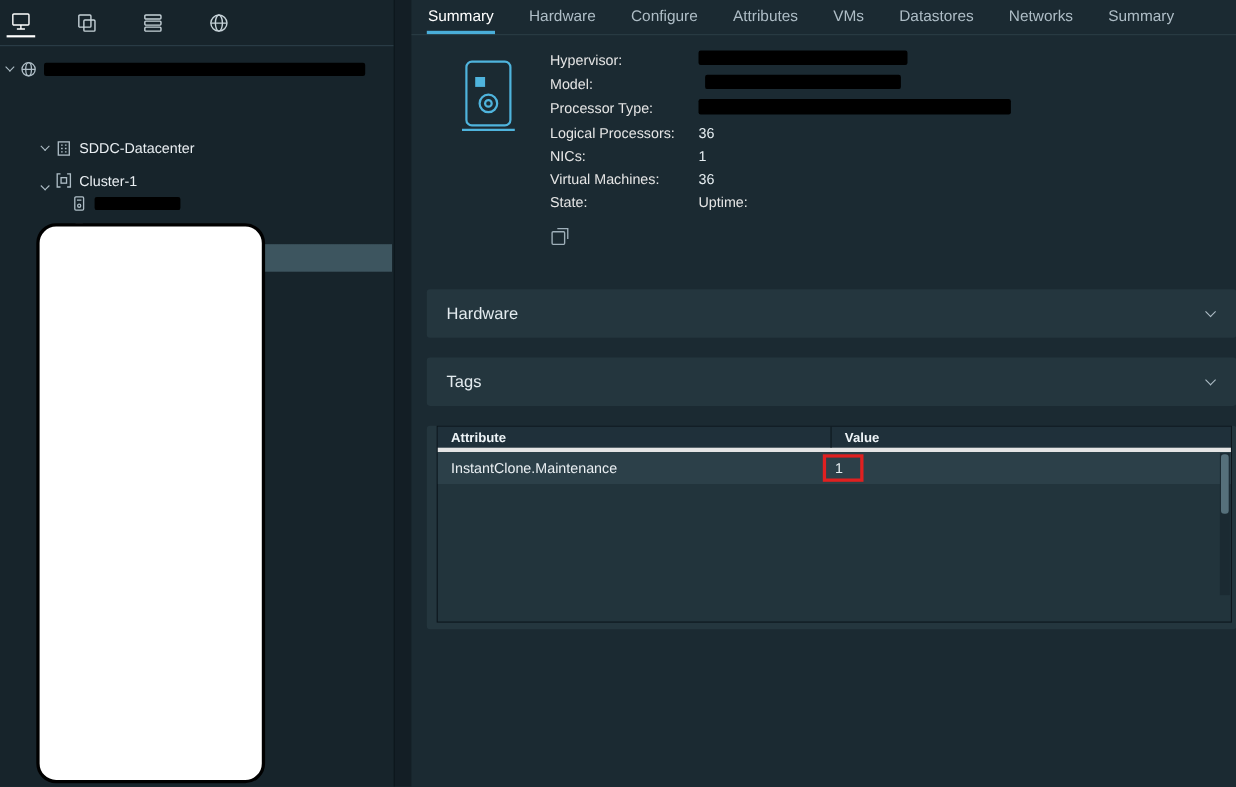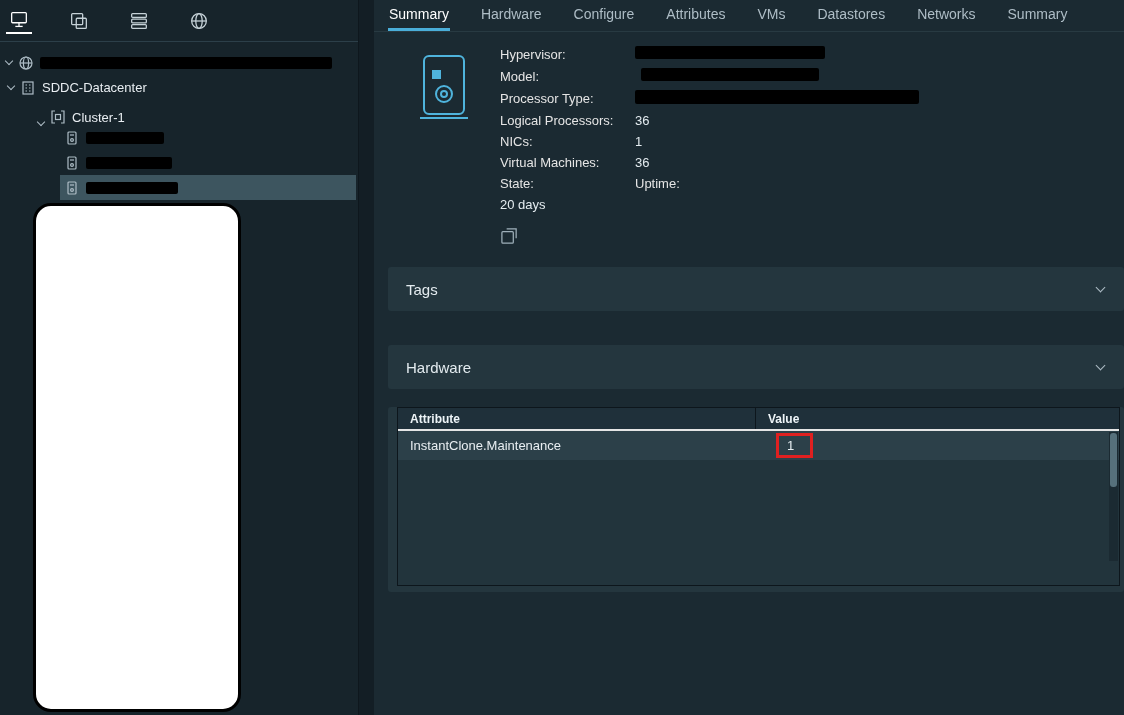--- a/index.html
+++ b/index.html
@@ -32,21 +32,21 @@
 
   .tree { padding-top:8px; font-size:13px; }
   .tree-row {
     height:25px; display:flex; align-items:center; gap:6px;
     position:relative; cursor:pointer; white-space:nowrap;
   }
   .tree-row.selected {
     background: linear-gradient(to right, transparent 60px, #3d555f 60px, #3d555f 356px, transparent 356px);
   }
   .indent0 { padding-left:6px; }
-  .indent1 { padding-left:8px; }
+  .indent1 { padding-left:38px;margin-top:47px; }
   .indent2 { padding-left:38px;align-items:flex-end; }
   .indent3 { padding-left:64px; }
   .chev {
     display:inline-block; width:6px; height:6px;
     border-right:1.6px solid #aebdc6; border-bottom:1.6px solid #aebdc6;
     transform: rotate(45deg); margin-top:-3px; flex:0 0 auto;
   }
   .chev.up { transform: rotate(-135deg); margin-top:3px; }
   .chev.blue { border-color:#4aaed9; }
   .treeicon { width:16px; height:16px; flex:0 0 auto; display:inline-flex; }
@@ -97,25 +97,25 @@
   .panel.first { margin-top:34px; }
   .panel-head {
     height:44px; display:flex; align-items:center; padding:0 20px 0 18px; cursor:pointer;
   }
   .panel-title { font-size:15px; color:#e3ebef; }
   .panel-head .chev { margin-left:auto; width:7px; height:7px; }
 
   
   .ca-body { padding:0 4px 6px 9px; }
   .ca-table { position:relative; border:1px solid #0d161c; background:#22343c; }
-  .ca-hrow { display:flex; height:23px; background:#1f303a; border-bottom:2px solid #e5e5e5; font-size:12px; font-weight:bold; color:#eef4f7; }
+  .ca-hrow { display:flex; height:23px; background:#1f303a; border-bottom:4px solid #e5e5e5; font-size:12px; font-weight:bold; color:#eef4f7; }
   .ca-hcell { display:flex; align-items:center; padding-left:12px; cursor:pointer; }
   .ca-hcell.c1 { width:358px; border-right:1px solid #0d161c; }
   .ca-hcell.c2 { flex:1; }
-  .ca-row { display:flex; height:29px; background:#2c4049; font-size:13px; align-items:center; cursor:pointer;gap:28px; }
+  .ca-row { display:flex; height:29px; background:#2c4049; font-size:13px; align-items:center; cursor:pointer; }
   .ca-cell.c1 { width:358px; padding-left:12px; }
   .ca-cell.c2 { flex:1; padding-left:2px; }
   .red-box {
     display:inline-flex; align-items:center;
     border:3px solid #e02020; padding:2px 16px 2px 8px; margin-left:-10px;
     color:#e4ecf0;
   }
   .ca-filler { height:125px; }
   .ca-footer {
     height:23px; background:#2e434d; border-top:1px solid #0d161c;
@@ -276,41 +276,40 @@
 
         <span class="flabel">NICs:</span>
         <span class="fvalue">1</span>
 
         <span class="flabel">Virtual Machines:</span>
         <span class="fvalue">36</span>
 
         <span class="flabel">State:</span>
 
         <span class="flabel">Uptime:</span>
-        <span class="fvalue">20 days</span>
       </div>
       <span class="console-icon">
         <svg width="19" height="19" viewBox="0 0 20 20">
             <rect x="2" y="6" width="12" height="12" rx="1"></rect>
             <path d="M7 3 H17 V13"></path>
           </svg>
       </span>
     </div>
   </section>
 
+  <section class="panel first">
+    <div class="panel-head">
+      <span class="panel-title">Hardware</span>
+      <span class="chev"></span>
+    </div>
+  </section>
+
   <section class="panel">
     <div class="panel-head">
       <span class="panel-title">Tags</span>
-      <span class="chev"></span>
-    </div>
-  </section>
-
-  <section class="panel first">
-    <div class="panel-head">
-      <span class="panel-title">Hardware</span>
       <span class="chev"></span>
     </div>
   </section>
 
   <section class="panel">
     <div class="ca-body">
       <div class="ca-table">
         <div class="ca-hrow">
           <span class="ca-hcell c1">Attribute</span>
           <span class="ca-hcell c2">Value</span>

